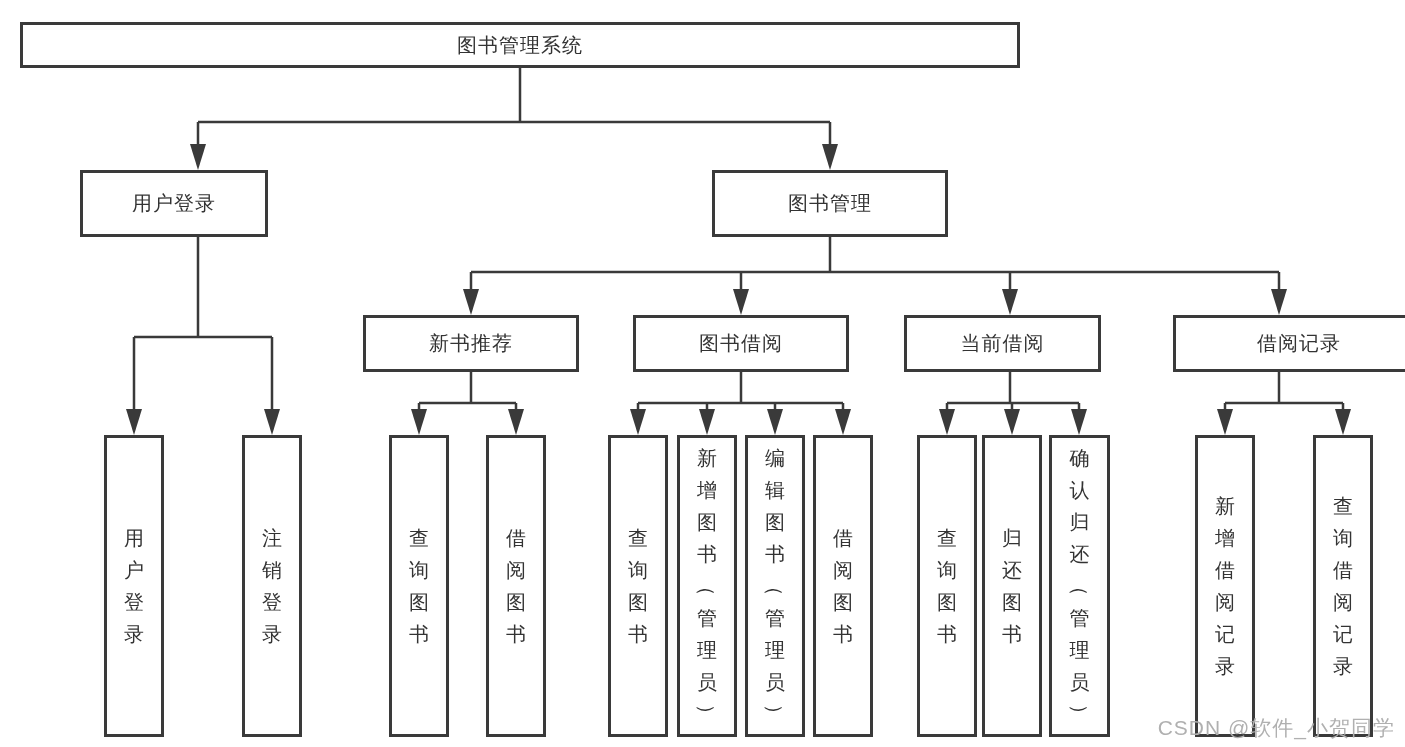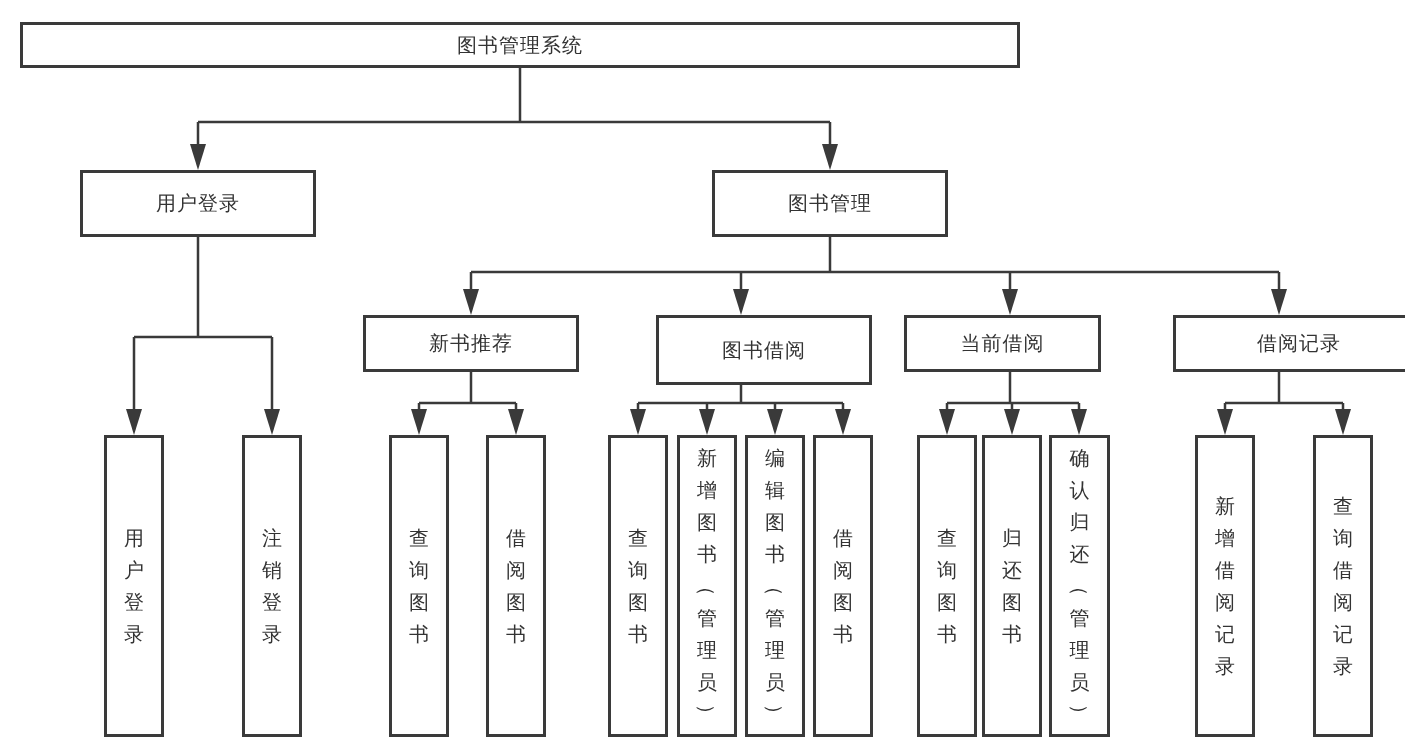--- a/index.html
+++ b/index.html
@@ -80,31 +80,31 @@
       <polygon points="1071,409 1087,409 1079,435"></polygon>
       <polygon points="1217,409 1233,409 1225,435"></polygon>
       <polygon points="1335,409 1351,409 1343,435"></polygon>
     </g>
   </svg>
 
   <div class="box" style="left:20px;top:22px;width:1000px;height:46px;">
     <span class="h-label">图书管理系统</span>
   </div>
 
-  <div class="box" style="left:80px;top:170px;width:236px;height:67px;">
+  <div class="box" style="left:80px;top:170px;width:188px;height:67px;">
     <span class="h-label">用户登录</span>
   </div>
   <div class="box" style="left:712px;top:170px;width:236px;height:67px;">
     <span class="h-label">图书管理</span>
   </div>
 
   <div class="box" style="left:363px;top:315px;width:216px;height:57px;">
     <span class="h-label">新书推荐</span>
   </div>
-  <div class="box" style="left:633px;top:315px;width:216px;height:70px;margin-left:23px;">
+  <div class="box" style="left:633px;top:315px;width:216px;height:57px;">
     <span class="h-label">图书借阅</span>
   </div>
   <div class="box" style="left:904px;top:315px;width:197px;height:57px;">
     <span class="h-label">当前借阅</span>
   </div>
   <div class="box" style="left:1173px;top:315px;width:252px;height:57px;">
     <span class="h-label">借阅记录</span>
   </div>
 
   <div class="box leaf" style="left:104px;top:435px;width:60px;height:302px;">
@@ -228,14 +228,15 @@
     <span class="vwrap">
         <span class="vchar">查</span>
         <span class="vchar">询</span>
         <span class="vchar">借</span>
         <span class="vchar">阅</span>
         <span class="vchar">记</span>
         <span class="vchar">录</span>
       </span>
   </div>
 
+  <div class="watermark">CSDN @软件_小贺同学</div>
 
 </div>
 
 </body></html>

